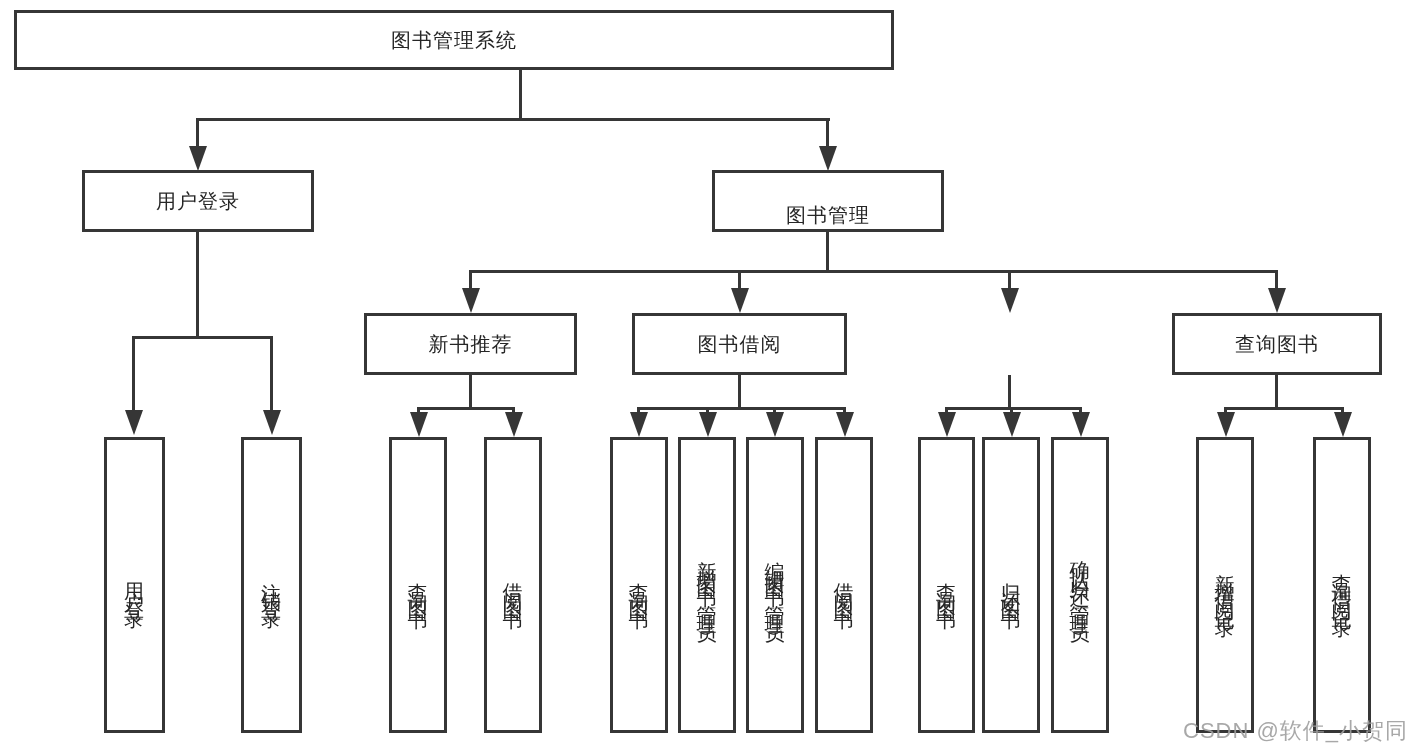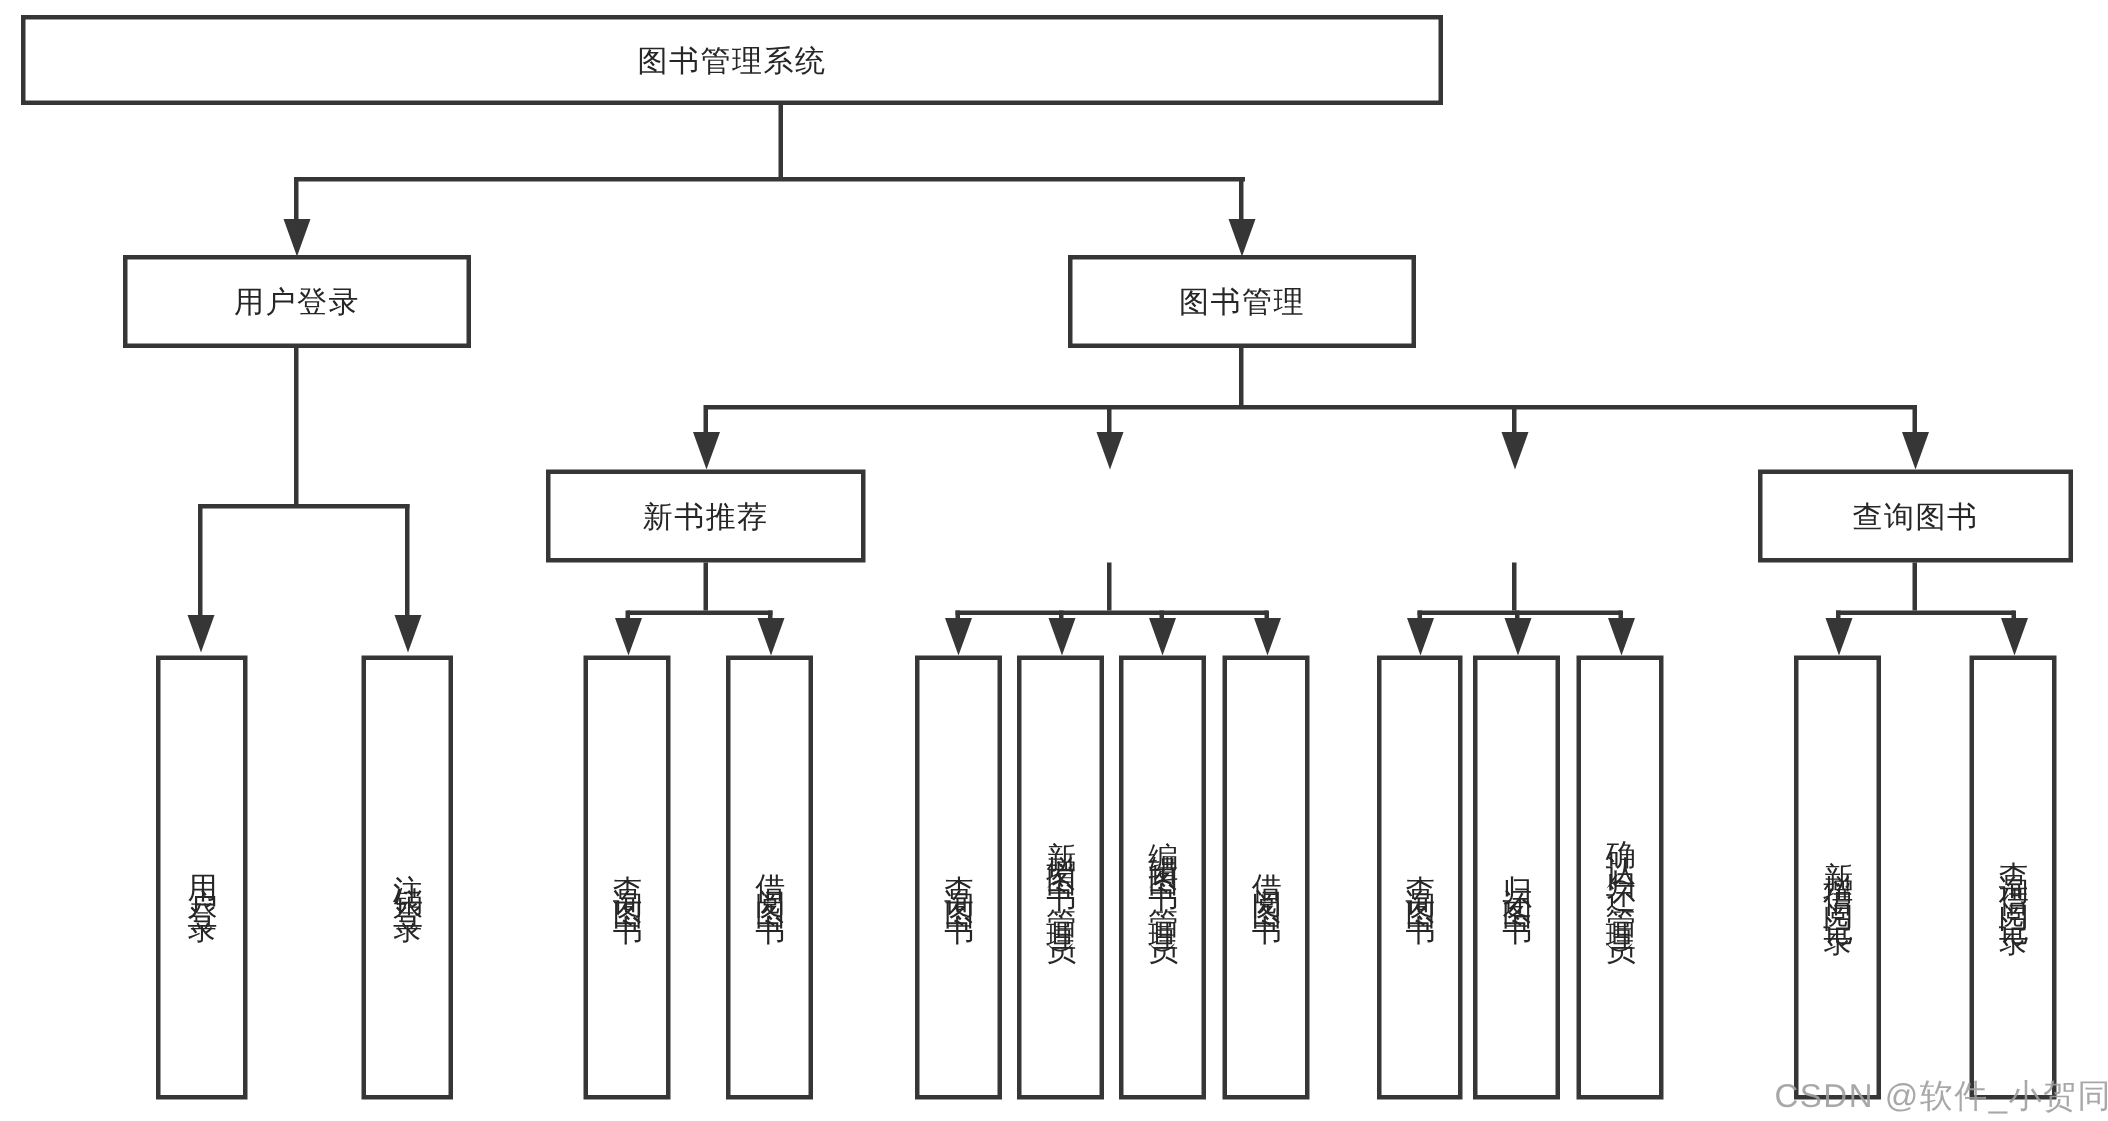--- a/index.html
+++ b/index.html
@@ -68,35 +68,35 @@
     letter-spacing: 1px;
     white-space: nowrap;
     z-index: 5;
   }
 </style>
 </head>
 <body>
 
 <div id="canvas">
 
-  <div class="box" style="left:14px; top:10px; width:948px; height:60px;">
+  <div class="box" style="left:14px; top:10px; width:880px; height:60px;">
     <span>图书管理系统</span>
   </div>
 
   <div class="vline" style="left:519px; top:70px; height:48px;"></div>
   <div class="hline" style="left:197px; top:118px; width:633px;"></div>
   <div class="vline" style="left:196px; top:118px; height:30px;"></div>
   <div class="arrow" style="left:189px; top:146px;"></div>
   <div class="vline" style="left:826px; top:118px; height:30px;"></div>
   <div class="arrow" style="left:819px; top:146px;"></div>
 
   <div class="box" style="left:82px; top:170px; width:232px; height:62px;">
     <span>用户登录</span>
   </div>
-  <div class="box" style="left:712px; top:170px; width:232px; height:62px;">
+  <div class="box" style="left:712px; top:170px; width:232px; height:62px;align-items:flex-end;">
     <span>图书管理</span>
   </div>
 
   <div class="vline" style="left:196px; top:232px; height:104px;"></div>
   <div class="hline" style="left:133px; top:336px; width:140px;"></div>
   <div class="vline" style="left:132px; top:336px; height:76px;"></div>
   <div class="arrow" style="left:125px; top:410px;"></div>
   <div class="vline" style="left:270px; top:336px; height:76px;"></div>
   <div class="arrow" style="left:263px; top:410px;"></div>
 
@@ -107,20 +107,23 @@
   <div class="vline" style="left:738px; top:270px; height:20px;"></div>
   <div class="arrow" style="left:731px; top:288px;"></div>
   <div class="vline" style="left:1008px; top:270px; height:20px;"></div>
   <div class="arrow" style="left:1001px; top:288px;"></div>
   <div class="vline" style="left:1275px; top:270px; height:20px;"></div>
   <div class="arrow" style="left:1268px; top:288px;"></div>
 
   <div class="box" style="left:364px; top:313px; width:213px; height:62px;">
     <span>新书推荐</span>
   </div>
+  <div class="box" style="left:632px; top:313px; width:215px; height:62px;">
+    <span>图书借阅</span>
+  </div>
   <div class="box" style="left:1172px; top:313px; width:210px; height:62px;">
     <span>查询图书</span>
   </div>
 
   <div class="vline" style="left:469px; top:375px; height:32px;"></div>
   <div class="hline" style="left:418px; top:407px; width:97px;"></div>
   <div class="vline" style="left:417px; top:407px; height:8px;"></div>
   <div class="arrow" style="left:410px; top:412px;"></div>
   <div class="vline" style="left:512px; top:407px; height:8px;"></div>
   <div class="arrow" style="left:505px; top:412px;"></div>

